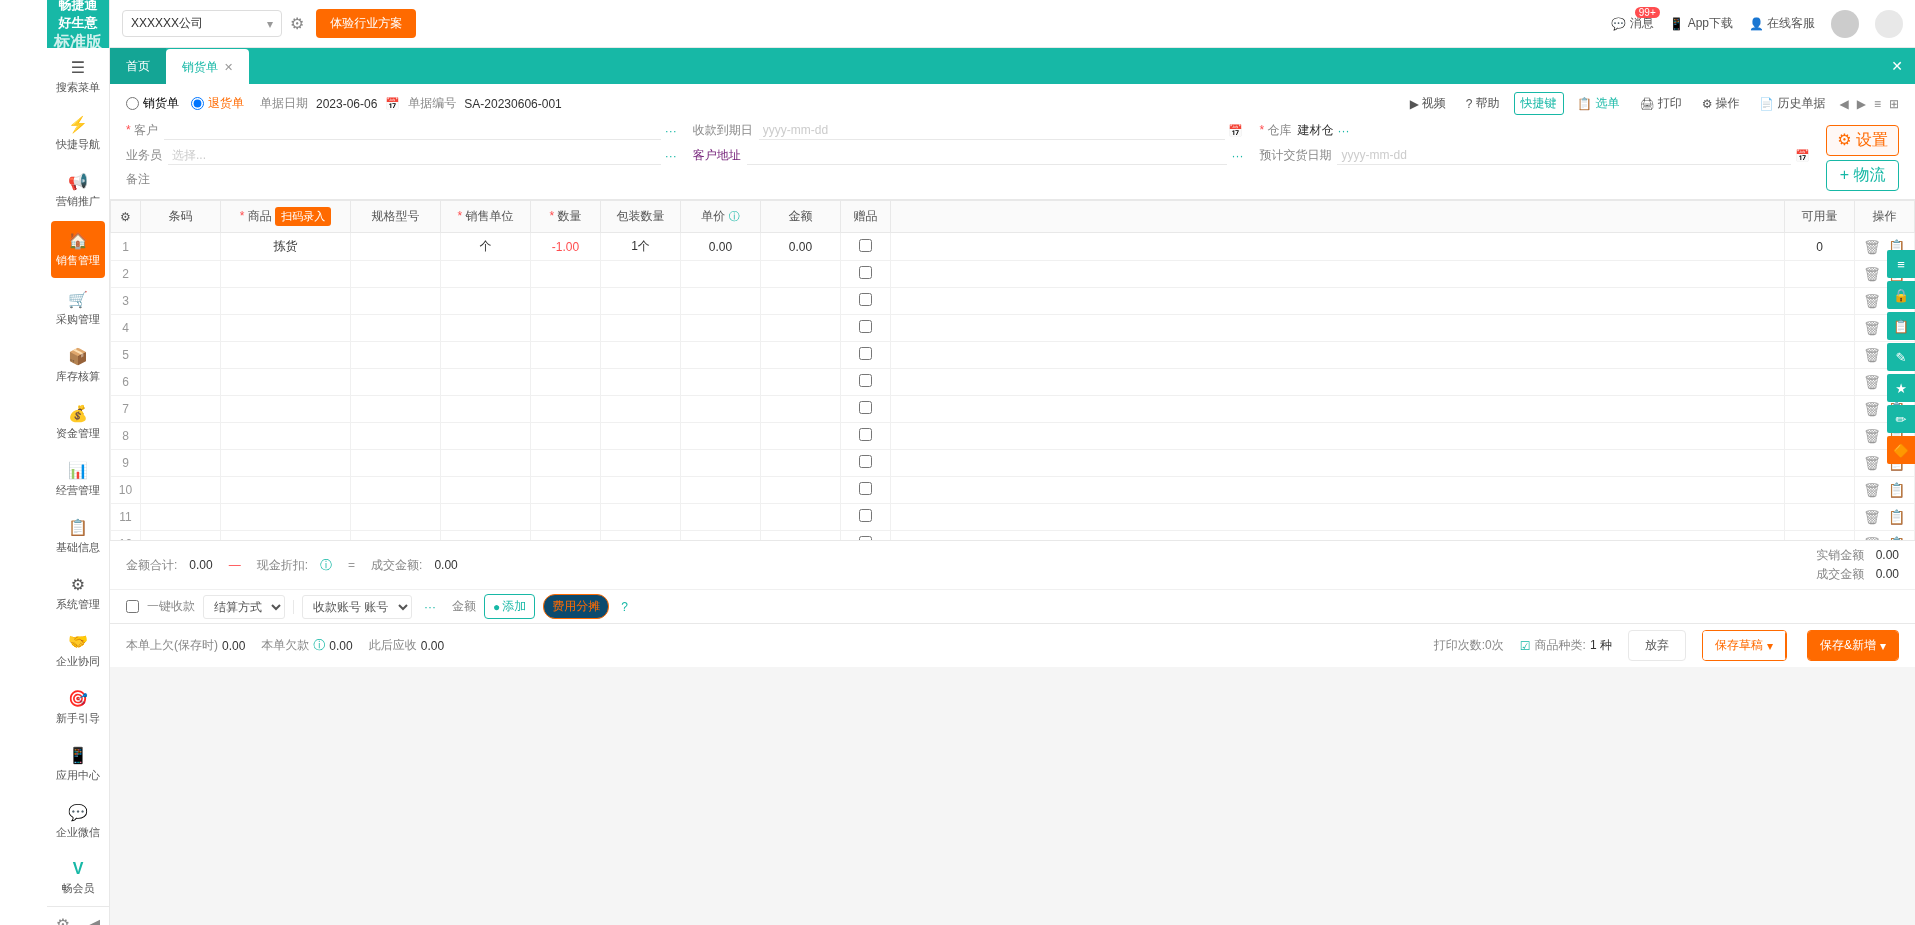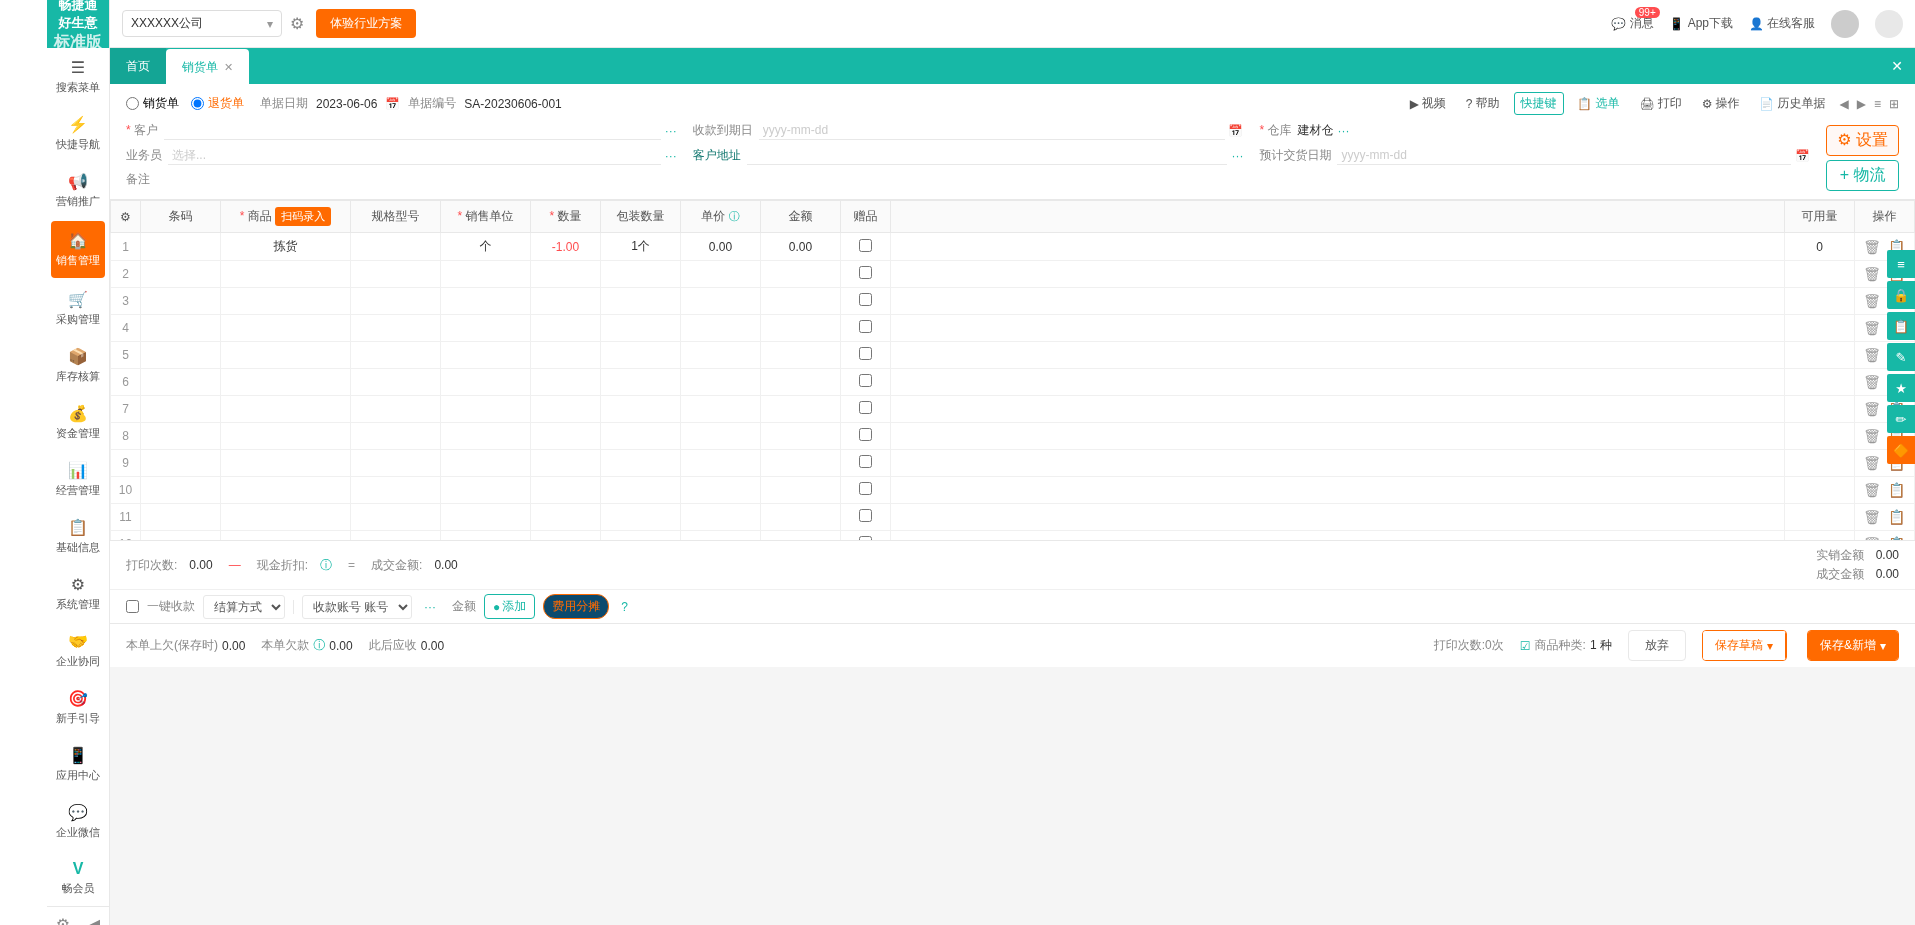--- a/index.html
+++ b/index.html
@@ -293,21 +293,21 @@
             </div>
           </div>
 
           <div style="display:flex; align-items:center; margin-bottom:6px; gap:16px;">
             <div style="display:flex; align-items:center; flex:1;">
               <span style="color:#888; white-space:nowrap; margin-right:6px;">业务员</span>
               <input type="text" class="field-input" placeholder="选择..." style="border-top: none; border-right: none; border-left: none; border-image: initial; border-bottom: 1px solid rgb(232, 232, 232); outline: none; flex: 1 1 0%; padding: 2px 4px; color: rgb(204, 204, 204);">
               <span class="field-dots" style="color:#17b8a6; margin-left:4px;">···</span>
             </div>
             <div style="display:flex; align-items:center; flex:1;">
-              <span style="color:#0f766e; white-space:nowrap; margin-right:6px;">客户地址</span>
+              <span style="color:#701a75; white-space:nowrap; margin-right:6px;">客户地址</span>
               <input type="text" class="field-input" style="border-top: none; border-right: none; border-left: none; border-image: initial; border-bottom: 1px solid rgb(232, 232, 232); outline: none; flex: 1 1 0%; padding: 2px 4px;">
               <span class="field-dots" style="color:#17b8a6; margin-left:4px;">···</span>
             </div>
             <div style="display:flex; align-items:center; flex:1;">
               <span style="color:#888; white-space:nowrap; margin-right:6px;">预计交货日期</span>
               <input type="text" class="field-input" placeholder="yyyy-mm-dd" style="border-top: none; border-right: none; border-left: none; border-image: initial; border-bottom: 1px solid rgb(232, 232, 232); outline: none; flex: 1 1 0%; padding: 2px 4px; color: rgb(204, 204, 204);">
               <span style="color:#17b8a6; margin-left:4px; cursor:pointer;">📅</span>
             </div>
           </div>
 
@@ -576,21 +576,21 @@
         <span class="action-btn">🗑</span>
         <span class="action-btn">📋</span>
       </td>
     </tr>
           </tbody>
       </table>
     </div>
 
     <div class="footer-area">
       <div class="footer-totals">
-        <span style="color:#888;">打印次数:</span>
+        <span style="color:#888;">金额合计:</span>
         <span style="color:#333;font-weight:500;">0.00</span>
         <span style="color:#ff4d4f; margin: 0 4px;">—</span>
         <span style="color:#888;">现金折扣:</span>
         <span style="color:#17b8a6;cursor:pointer;">ⓘ</span>
         <span style="color:#999; margin: 0 4px;">=</span>
         <span style="color:#888;">成交金额:</span>
         <span style="color:#333;font-weight:500;">0.00</span>
 
         <div style="margin-left:auto; text-align:right;">
           <div style="display:flex; gap:16px; color:#555;">

